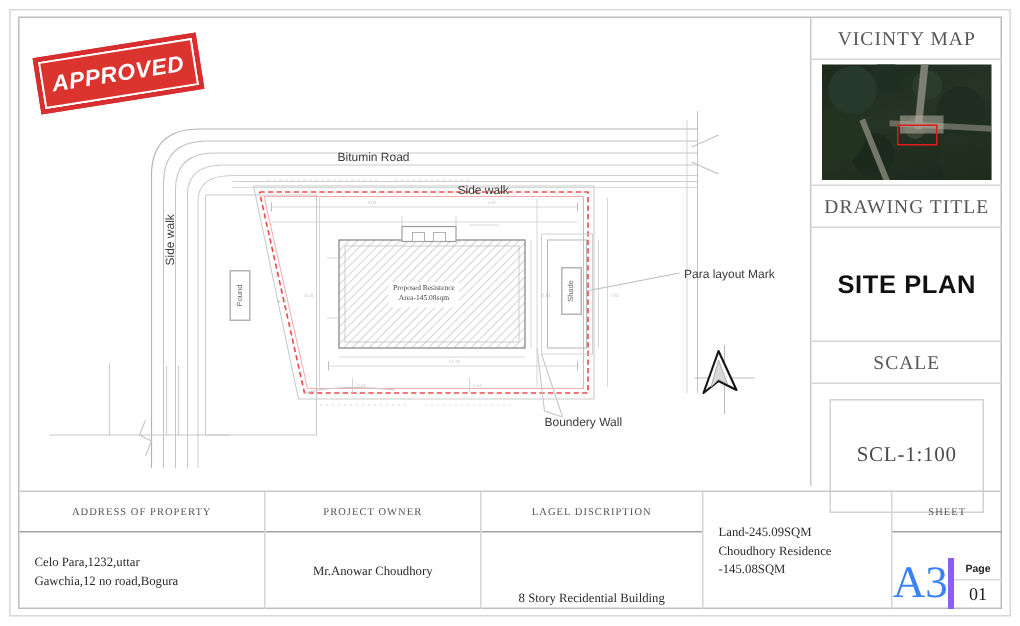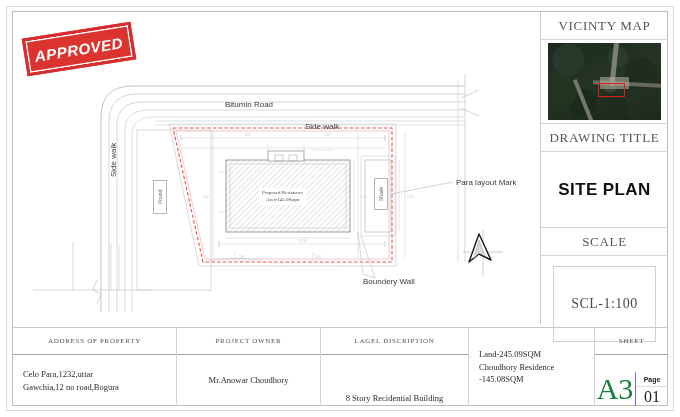--- a/index.html
+++ b/index.html
@@ -191,42 +191,42 @@
   .c-project { width: 126px; }
   .c-sheet   { width: 73px; }
   .sheet-split { display: flex; flex: 1; }
   .sheet-a3 {
     flex: 1;
     display: flex;
     align-items: center;
     justify-content: center;
     font-family: "Liberation Serif", serif;
     font-size: 30px;
-    color: #15803d;
-    border-right: 1px solid #8b5cf6;
+    color: #3b82f6;
+    border-right: 4px solid #8b5cf6;
   }
   .sheet-page {
     width: 32px;
     display: flex;
     flex-direction: column;
   }
   .page-lbl {
     height: 14px;
     display: flex; align-items: center; justify-content: center;
     font-family: "Liberation Sans", sans-serif;
     font-size: 7px;
     font-weight: bold;
     color: #222;
     border-bottom: 1px solid #dcdcdc;
   }
   .page-num {
     flex: 1;
     display: flex; align-items: center; justify-content: center;
     font-family: "Liberation Serif", serif;
-    font-size: 16px;
+    font-size: 12px;
     color: #222;
   }
   
   .stamp {
     position: absolute;
     left: 24px; top: 30px;
     width: 104px; height: 32px;
     transform: rotate(-9deg);
     border: 3px solid #d61f20;
     background: #d9241f;

